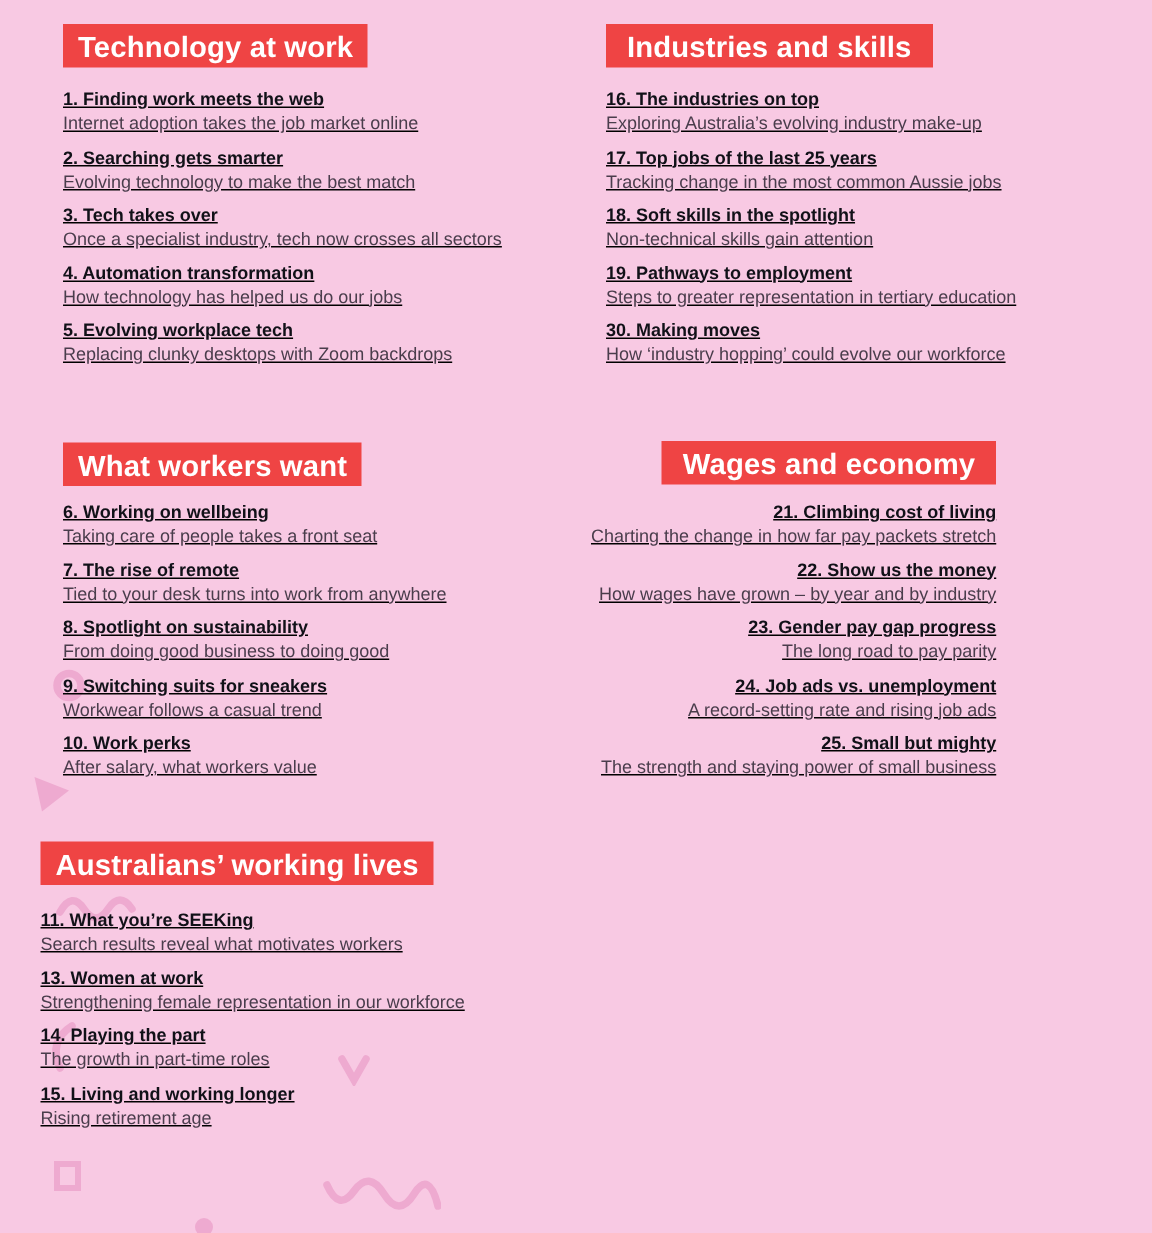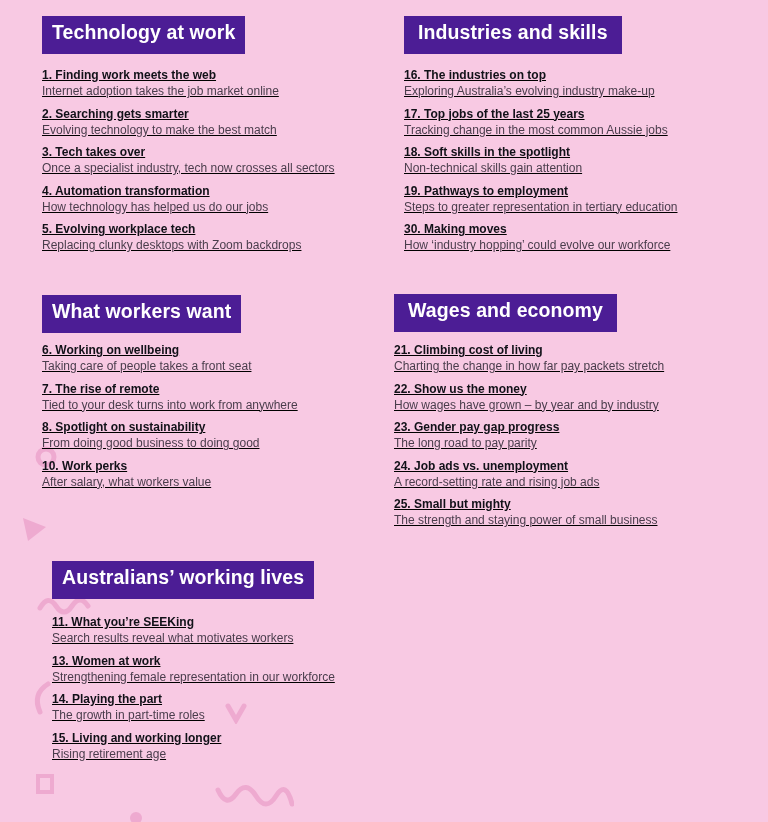--- a/index.html
+++ b/index.html
@@ -5,26 +5,26 @@
   html, body { margin: 0; padding: 0; }
   body {
     width: 768px; height: 822px; overflow: hidden;
     background: #f8c9e3;
     font-family: "Liberation Sans", sans-serif;
     position: relative;
   }
   .section { position: absolute; }
   .section-header {
     display: inline-block;
-    background: #4c1d95;
+    background: #ef4444;
     color: #ffffff;
     font-weight: bold;
     font-size: 19.5px;
     line-height: 33px;
-    height: 38px;
+    height: 29px;
     padding: 0 10px 0 10px;
     letter-spacing: 0.1px;
   }
   .items { margin-top: 14px; }
   .item { margin-bottom: 7.5px; text-decoration: underline; }
   .item-title {
     font-weight: bold;
     font-size: 12px;
     line-height: 15px;
     color: #111118;
@@ -99,27 +99,31 @@
     </div>
     <div class="item">
       <div class="item-title">7. The rise of remote</div>
       <div class="item-desc">Tied to your desk turns into work from anywhere</div>
     </div>
     <div class="item">
       <div class="item-title">8. Spotlight on sustainability</div>
       <div class="item-desc">From doing good business to doing good</div>
     </div>
     <div class="item">
+      <div class="item-title">9. Switching suits for sneakers</div>
+      <div class="item-desc">Workwear follows a casual trend</div>
+    </div>
+    <div class="item">
       <div class="item-title">10. Work perks</div>
       <div class="item-desc">After salary, what workers value</div>
     </div>
   </div>
 </div>
 
-<div class="section" style="left:52px;top:561px;">
+<div class="section" style="left:27px;top:561px;">
   <div class="section-header">Australians’ working lives</div>
   <div class="items" style="margin-top:16px;">
     <div class="item">
       <div class="item-title">11. What you’re SEEKing</div>
       <div class="item-desc">Search results reveal what motivates workers</div>
     </div>
     <div class="item">
       <div class="item-title">13. Women at work</div>
       <div class="item-desc">Strengthening female representation in our workforce</div>
     </div>
@@ -153,21 +157,21 @@
       <div class="item-title">19. Pathways to employment</div>
       <div class="item-desc">Steps to greater representation in tertiary education</div>
     </div>
     <div class="item">
       <div class="item-title">30. Making moves</div>
       <div class="item-desc">How ‘industry hopping’ could evolve our workforce</div>
     </div>
   </div>
 </div>
 
-<div class="section" style="left:394px;top:294px;">
+<div class="section" style="left:394px;top:294px;text-align:right;">
   <div class="section-header" style="padding:0 14px 0 14px;">Wages and economy</div>
   <div class="items" style="margin-top:11px;">
     <div class="item">
       <div class="item-title">21. Climbing cost of living</div>
       <div class="item-desc">Charting the change in how far pay packets stretch</div>
     </div>
     <div class="item">
       <div class="item-title">22. Show us the money</div>
       <div class="item-desc">How wages have grown – by year and by industry</div>
     </div>

